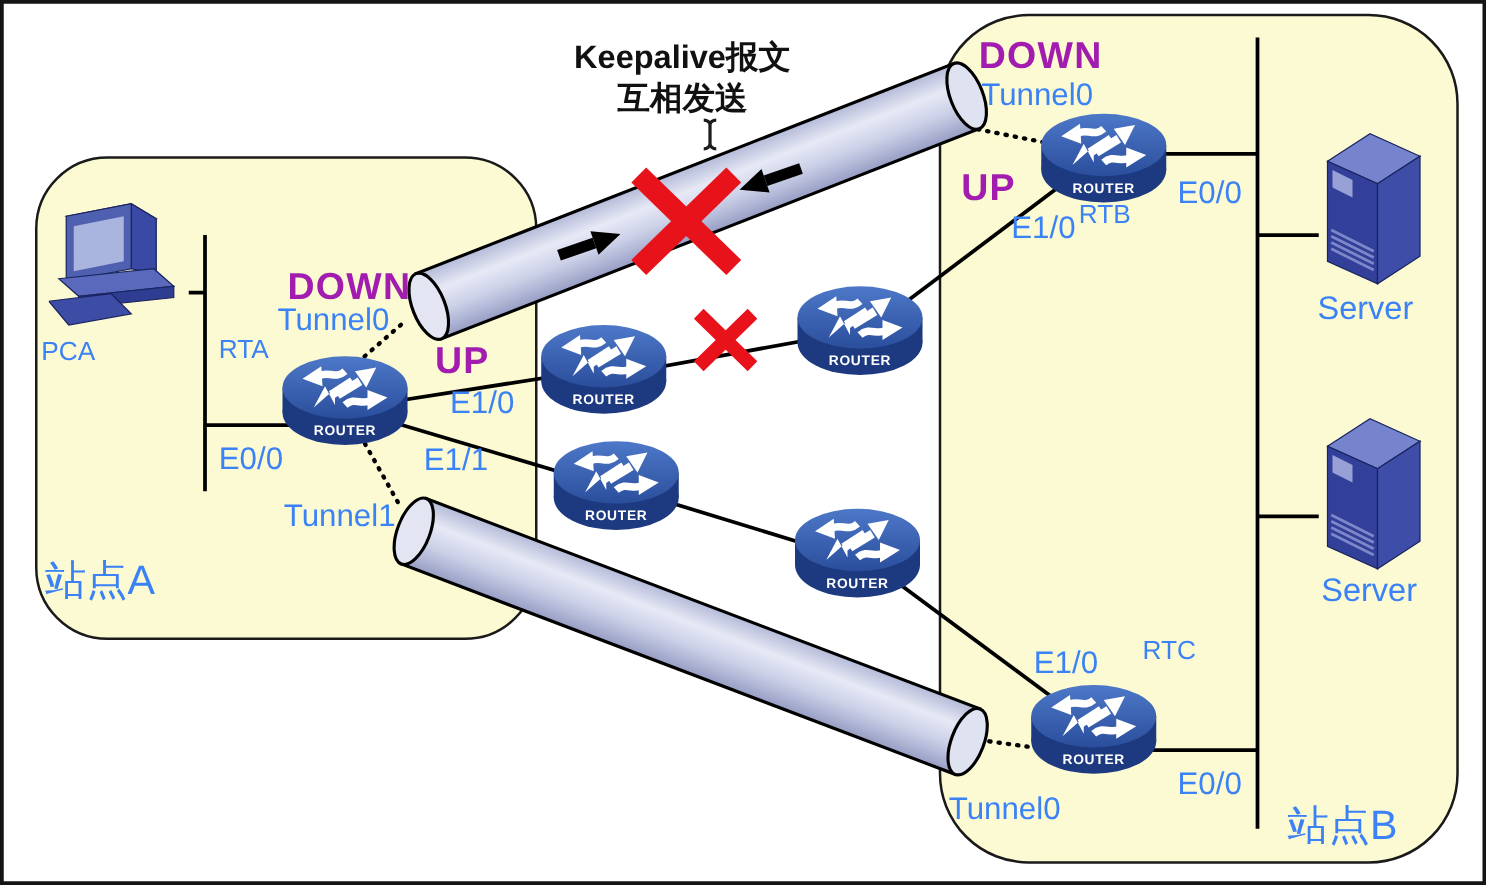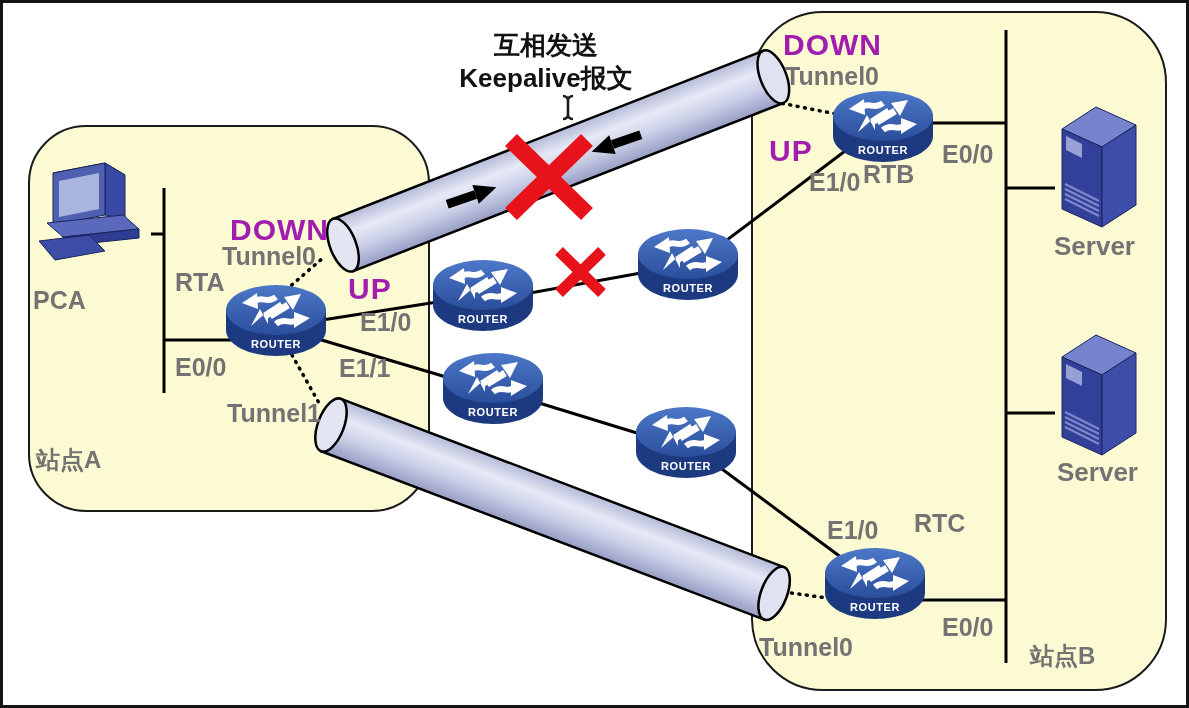--- a/index.html
+++ b/index.html
@@ -6,25 +6,25 @@
   .stage{
     position:relative;width:1189px;height:708px;background:#ffffff;
     border:3px solid #141414;box-sizing:border-box;overflow:hidden;
     font-family:"Liberation Sans","DejaVu Sans",sans-serif;
   }
   .site-box{position:absolute;background:#fbfad2;border:2px solid #1a1a1a;}
   .site-a{left:25px;top:122px;width:398px;height:383px;border-radius:58px;}
   .site-b{left:748px;top:8px;width:412px;height:676px;border-radius:72px;}
   .lyr{position:absolute;left:0;top:0;width:1189px;height:708px;}
   .z1{z-index:1}.z2{z-index:2}.z3{z-index:3}.z6{z-index:6}
-  .lbl{position:absolute;z-index:5;color:#737373;font-size:25px;font-weight:700;
+  .lbl{position:absolute;z-index:5;color:#3b82f6;font-size:25px;font-weight:400;
        line-height:1.05;white-space:nowrap;}
   .status{color:#a21caf;font-weight:800;font-size:30px;letter-spacing:1px;}
-  .name27{font-size:25px;}
-  .site-name{font-size:24px;}
+  .name27{font-size:21px;}
+  .site-name{font-size:33px;}
   .annot{position:absolute;z-index:5;left:428px;top:26px;width:230px;text-align:center;
          font-size:26px;font-weight:600;color:#111;line-height:1.25;}
   .node{position:absolute;z-index:4;}
   .router-caption{fill:#ffffff;font-family:"Liberation Sans","DejaVu Sans",sans-serif;
          font-size:11px;font-weight:bold;letter-spacing:0.6px;text-anchor:middle;}
 </style>
 </head>
 <body>
 
 <div class="stage">
@@ -158,25 +158,25 @@
   </svg>
 
   <svg class="node" style="left:1049px;top:96px" width="92" height="132" viewBox="0 0 92 132">
       <use href="#serverSym"></use>
     </svg>
   <svg class="node" style="left:1049px;top:324px" width="92" height="132" viewBox="0 0 92 132">
       <use href="#serverSym"></use>
     </svg>
 
   <div class="annot">
+    <div>Keepalive报文</div>
     <div>互相发送</div>
-    <div>Keepalive报文</div>
   </div>
 
-  <div class="lbl name27" style="left:30px;top:284px">PCA</div>
+  <div class="lbl name27" style="left:30px;top:268px">PCA</div>
   <div class="lbl name27" style="left:172px;top:266px">RTA</div>
   <div class="lbl" style="left:172px;top:351px">E0/0</div>
   <div class="lbl status" style="left:227px;top:211px">DOWN</div>
   <div class="lbl" style="left:219px;top:240px">Tunnel0</div>
   <div class="lbl status" style="left:345px;top:270px">UP</div>
   <div class="lbl" style="left:357px;top:306px">E1/0</div>
   <div class="lbl" style="left:336px;top:352px">E1/1</div>
   <div class="lbl" style="left:224px;top:397px">Tunnel1</div>
   <div class="lbl site-name" style="left:33px;top:444px">站点A</div>
 

